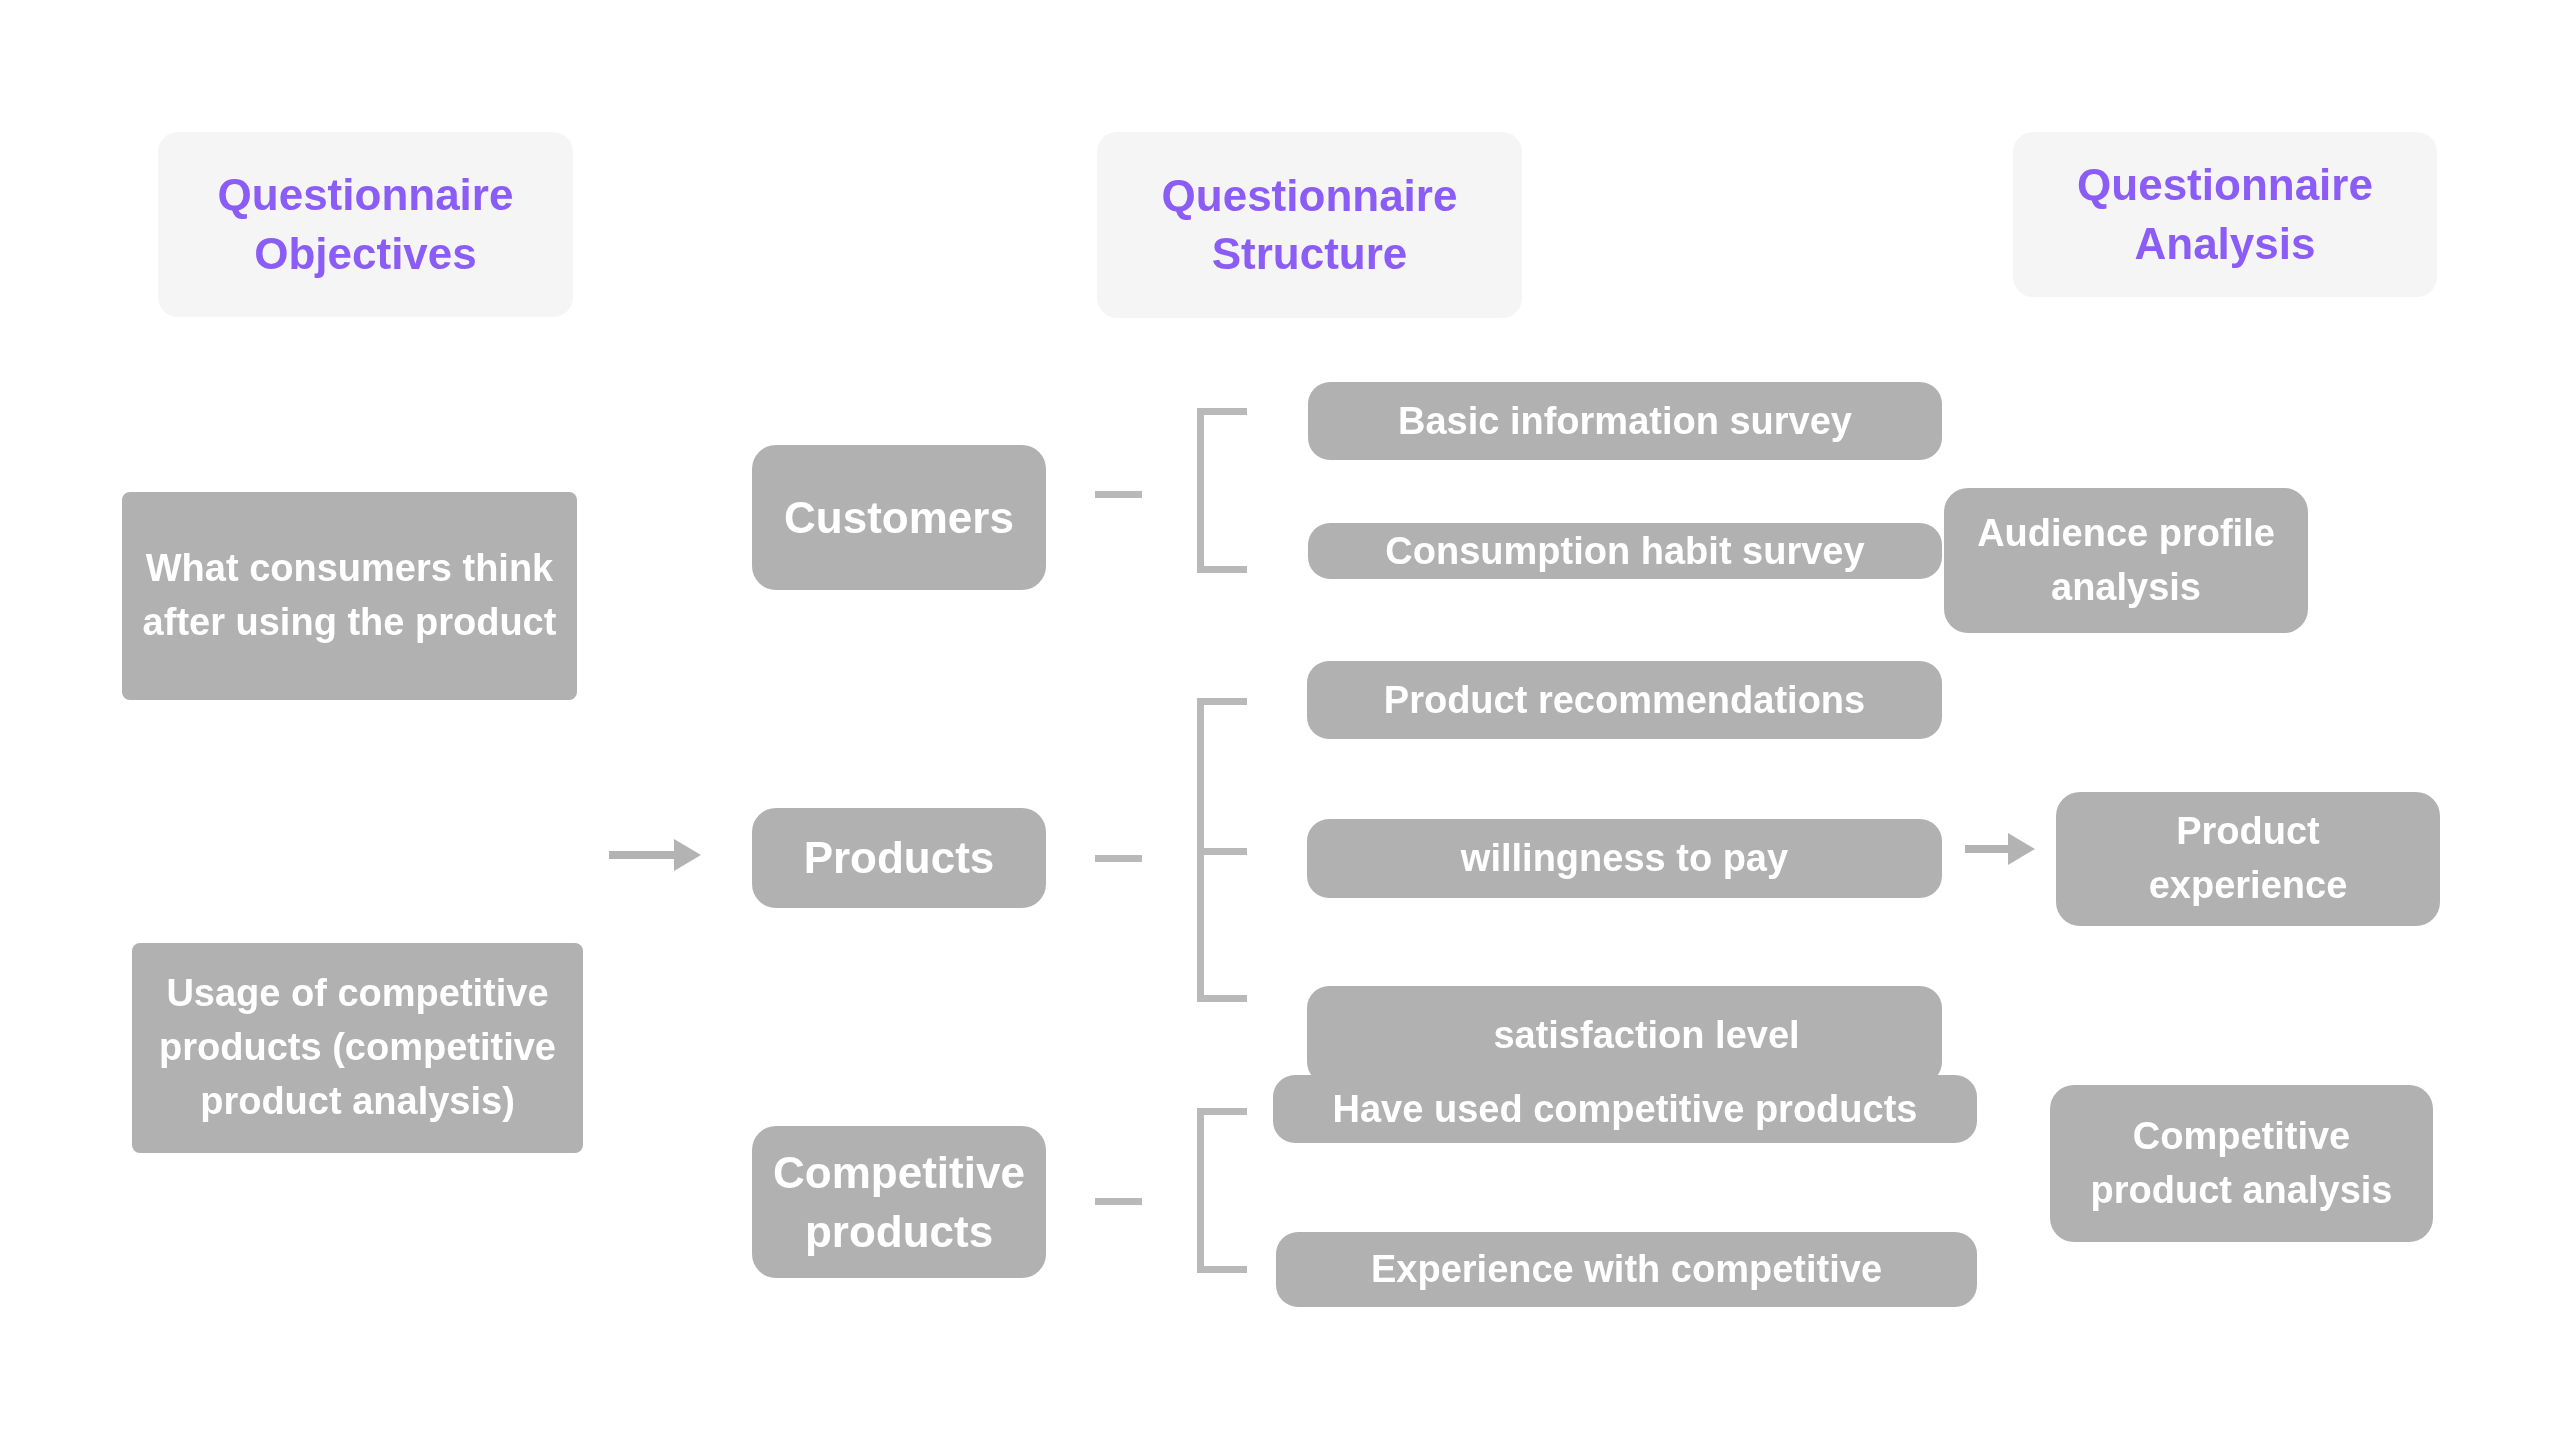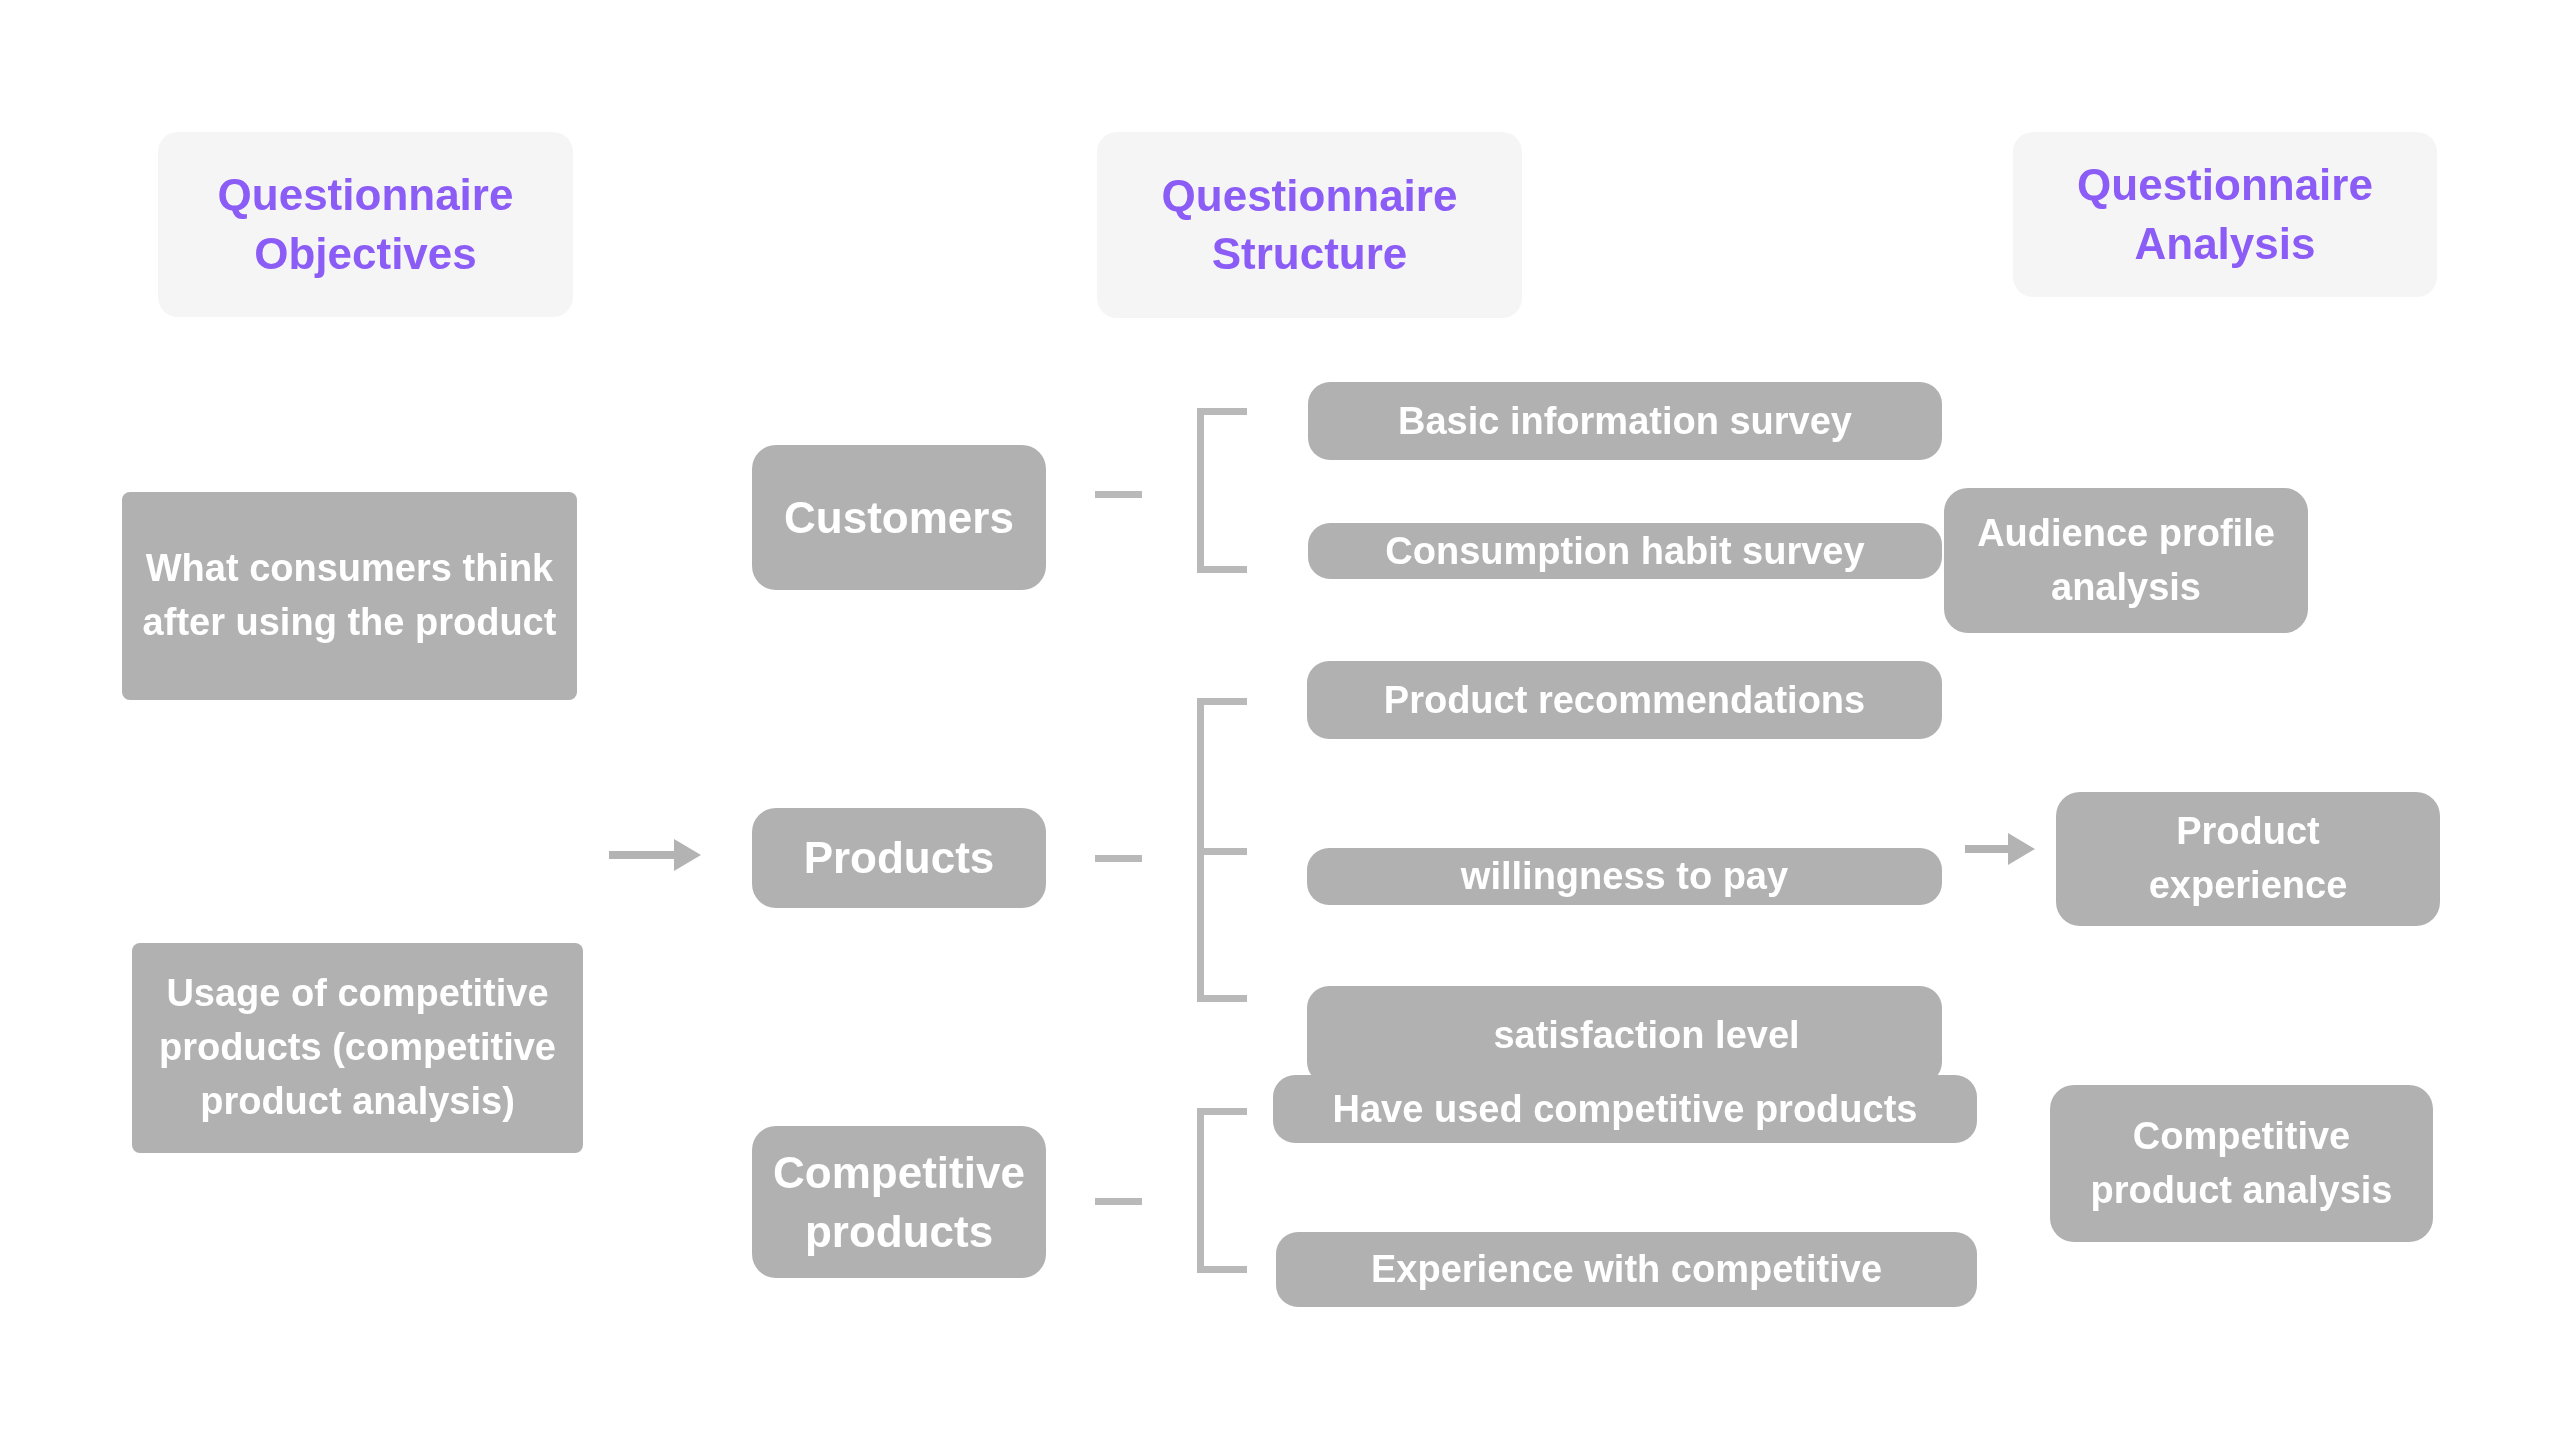--- a/index.html
+++ b/index.html
@@ -58,21 +58,21 @@
 <div class="line" style="left:1197px;top:848px;width:50px;height:7px;"></div>
 <div class="line" style="left:1197px;top:995px;width:50px;height:7px;"></div>
 
 <div class="line" style="left:1197px;top:1108px;width:7px;height:165px;"></div>
 <div class="line" style="left:1197px;top:1108px;width:50px;height:7px;"></div>
 <div class="line" style="left:1197px;top:1266px;width:50px;height:7px;"></div>
 
 <div class="abs gray childbox" style="left:1308px;top:382px;width:634px;height:78px;">Basic information survey</div>
 <div class="abs gray childbox" style="left:1308px;top:523px;width:634px;height:56px;">Consumption habit survey</div>
 <div class="abs gray childbox" style="left:1307px;top:661px;width:635px;height:78px;">Product recommendations</div>
-<div class="abs gray childbox" style="left:1307px;top:848px;width:635px;height:57px;">willingness to pay</div>
+<div class="abs gray childbox" style="left:1307px;top:819px;width:635px;height:79px;">willingness to pay</div>
 <div class="abs gray childbox" style="left:1307px;top:986px;width:635px;height:98px;padding-left:44px;">satisfaction level</div>
 <div class="abs gray childbox" style="left:1273px;top:1075px;width:704px;height:68px;">Have used competitive products</div>
 <div class="abs gray childbox" style="left:1276px;top:1232px;width:701px;height:75px;">Experience with competitive</div>
 
 <div class="arrow-shaft" style="left:1965px;top:845px;width:44px;height:8px;"></div>
 <div class="arrow-head" style="left:2008px;top:833px;"></div>
 
 <div class="abs gray rightbox" style="left:1944px;top:488px;width:364px;height:145px;">Audience profile analysis</div>
 <div class="abs gray rightbox" style="left:2056px;top:792px;width:384px;height:134px;padding:0 60px;">Product experience</div>
 <div class="abs gray rightbox" style="left:2050px;top:1085px;width:383px;height:157px;">Competitive product analysis</div>

